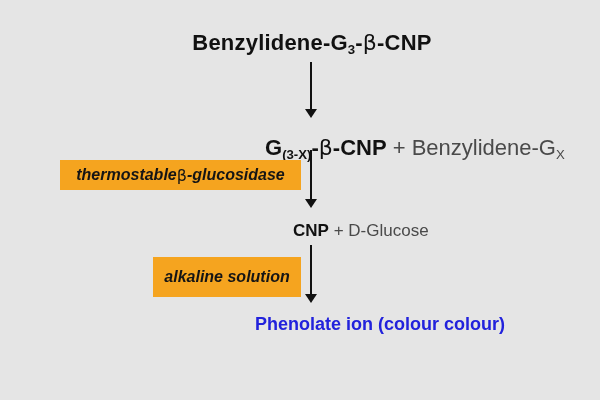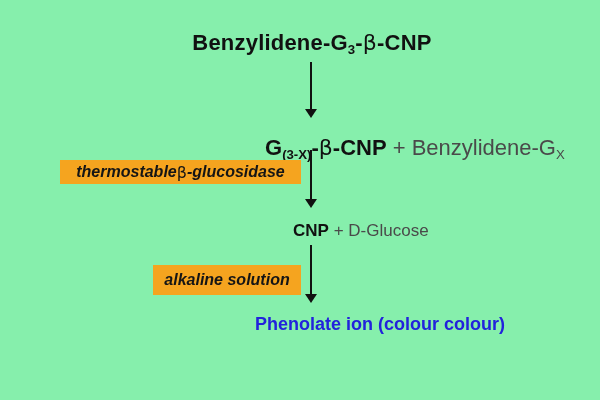--- a/index.html
+++ b/index.html
@@ -1,21 +1,21 @@
 <!DOCTYPE html>
 <html><head>
 <meta charset="utf-8">
 <style>
   * { margin: 0; padding: 0; box-sizing: border-box; }
   html, body { background: #ffffff; }
   .canvas {
     position: relative;
     width: 600px;
     height: 400px;
-    background: #86efac;
+    background: #e5e5e5;
     overflow: hidden;
     font-family: "Liberation Sans", sans-serif;
     color: #111111;
   }
 
   
   .title {
     position: absolute;
     top: 30px;
     left: 312px;
@@ -59,22 +59,22 @@
     background: #f5a41f;
     display: flex;
     align-items: center;
     justify-content: center;
     font-size: 16px;
     font-style: italic;
     font-weight: 600;
     color: #151515;
     white-space: nowrap;
   }
-  .box-1 { left: 60px; top: 160px; width: 241px; height: 24px; }
-  .box-2 { left: 153px; top: 265px; width: 148px; height: 30px; }
+  .box-1 { left: 60px; top: 160px; width: 241px; height: 30px; }
+  .box-2 { left: 153px; top: 257px; width: 148px; height: 40px; }
 
   
   .arrow {
     position: absolute;
     left: 305px;
     width: 12px;
     display: flex;
     flex-direction: column;
     align-items: center;
   }

